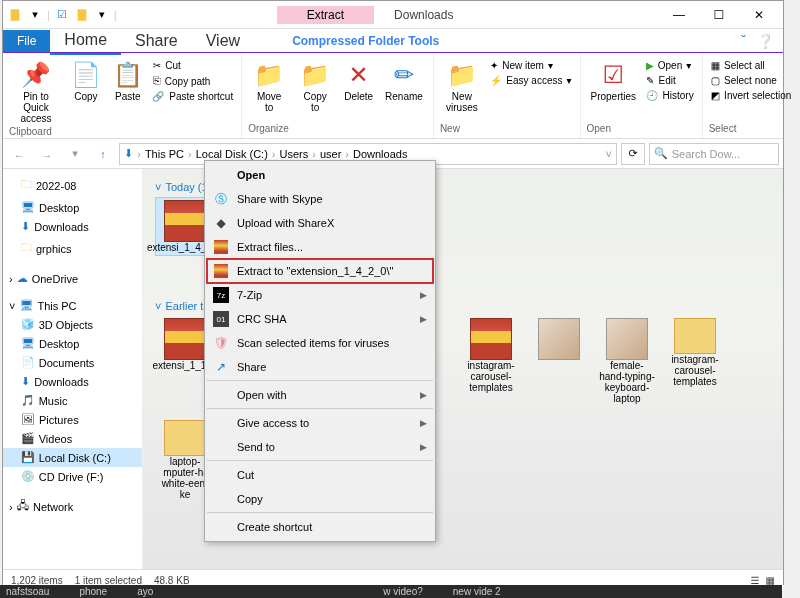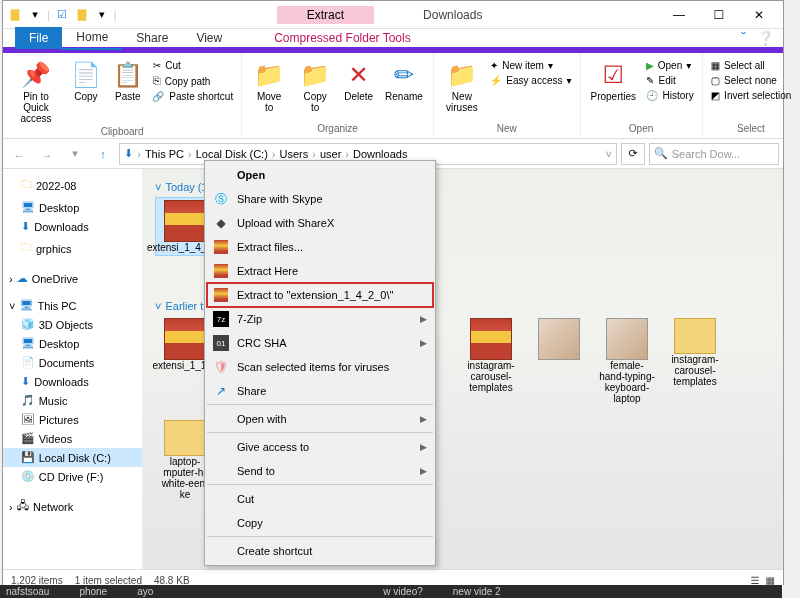--- a/index.html
+++ b/index.html
@@ -1,35 +1,35 @@
 <!DOCTYPE html>
 <html><head>
 <meta charset="utf-8">
 <style>
 * { margin: 0; padding: 0; box-sizing: border-box; font-family: 'Segoe UI', Tahoma, sans-serif; }
 body { background: #f0f0f0; width: 800px; height: 598px; overflow: hidden; position: relative; font-size: 11px; }
 .window { width: 782px; height: 585px; background: #fff; border: 1px solid #999; position: absolute; top: 0; left: 2px; }
 .titlebar { height: 28px; background: #fff; display: flex; align-items: center; padding: 0 4px; border-bottom: 1px solid #e0e0e0; }
 .qat { display: flex; gap: 4px; align-items: center; }
 .qat-icon { width: 16px; height: 16px; display: flex; align-items: center; justify-content: center; }
-.tab-context { margin-left: 160px; display: flex; align-items: center; gap: 29px; }
+.tab-context { margin-left: 160px; display: flex; align-items: center; }
 .extract-tab { background: #f8c8d8; padding: 2px 30px; font-size: 12px; }
 .folder-tools { margin-left: 20px; font-size: 12px; color: #444; }
 .win-controls { margin-left: auto; display: flex; }
 .win-btn { width: 40px; height: 26px; display: flex; align-items: center; justify-content: center; font-size: 12px; }
-.tabs-row { height: 24px; display: flex; align-items: center; border-bottom: 6px solid #6d28d9; padding-left: 12px; }
+.tabs-row { height: 24px; display: flex; align-items: center; border-bottom: 1px solid #6d28d9; }
 .file-tab { background: #1979ca; color: #fff; padding: 4px 14px; font-size: 12px; }
-.tab { padding: 4px 14px; font-size: 12px; color: #333; }
+.tab { padding: 4px 14px; font-size: 16px; color: #333; }
 .tab.active { border-bottom: 2px solid #1979ca; }
-.tab-compressed { margin-left: 26px; padding: 4px 12px; font-size: 12px; color: #be185d; }
+.tab-compressed { margin-left: 26px; padding: 4px 12px; font-size: 12px; color: #3b82f6; font-weight: bold; }
 .help-icon { margin-left: auto; margin-right: 8px; color: #1979ca; font-size: 14px; }
 .ribbon { height: 86px; background: #fff; border-bottom: 1px solid #ddd; display: flex; }
 .ribbon-group { border-right: 1px solid #eee; padding: 2px 6px; display: flex; flex-direction: column; }
 .ribbon-group-content { flex: 1; display: flex; align-items: flex-start; gap: 4px; padding-top: 4px; }
-.ribbon-group-label { text-align: center; font-size: 10px; color: #666; padding-bottom: 2px; }
+.ribbon-group-label { font-size: 10px; color: #666; padding-bottom: 2px; }
 .big-btn { display: flex; flex-direction: column; align-items: center; padding: 2px 4px; font-size: 10px; text-align: center; gap: 2px; }
 .big-btn-icon { font-size: 24px; }
 .small-btns { display: flex; flex-direction: column; gap: 2px; font-size: 10px; }
 .small-btn { display: flex; align-items: center; gap: 4px; padding: 1px 2px; white-space: nowrap; }
 .address-row { height: 30px; display: flex; align-items: center; padding: 0 4px; gap: 4px; border-bottom: 1px solid #ddd; }
 .nav-btn { width: 24px; height: 24px; display: flex; align-items: center; justify-content: center; color: #999; }
 .nav-btn.blue { color: #1979ca; }
 .breadcrumb { flex: 1; border: 1px solid #ccc; height: 22px; display: flex; align-items: center; padding: 0 4px; font-size: 11px; gap: 2px; }
 .breadcrumb span.sep { color: #999; margin: 0 2px; }
 .refresh-btn { width: 24px; height: 22px; border: 1px solid #ccc; display: flex; align-items: center; justify-content: center; }
@@ -358,26 +358,20 @@
   <div class="ctx-item">
       <span class="ctx-icon" style="color:#444">◆</span>
       <span>Upload with ShareX</span>
     </div>
   <div class="ctx-item">
       <span class="ctx-icon">
         <span class="rar-small"></span>
       </span>
       <span>Extract files...</span>
     </div>
-  <div class="ctx-item">
-      <span class="ctx-icon">
-        <span class="rar-small"></span>
-      </span>
-      <span>Extract Here</span>
-    </div>
   <div class="ctx-item highlighted">
       <span class="ctx-icon">
         <span class="rar-small"></span>
       </span>
       <span>Extract to "extension_1_4_2_0\"</span>
     </div>
   <div class="ctx-item">
       <span class="ctx-icon" style="background:#000;color:#fff;font-size:8px">7z</span>
       <span>7-Zip</span>
       <span class="ctx-arrow">▶</span>

